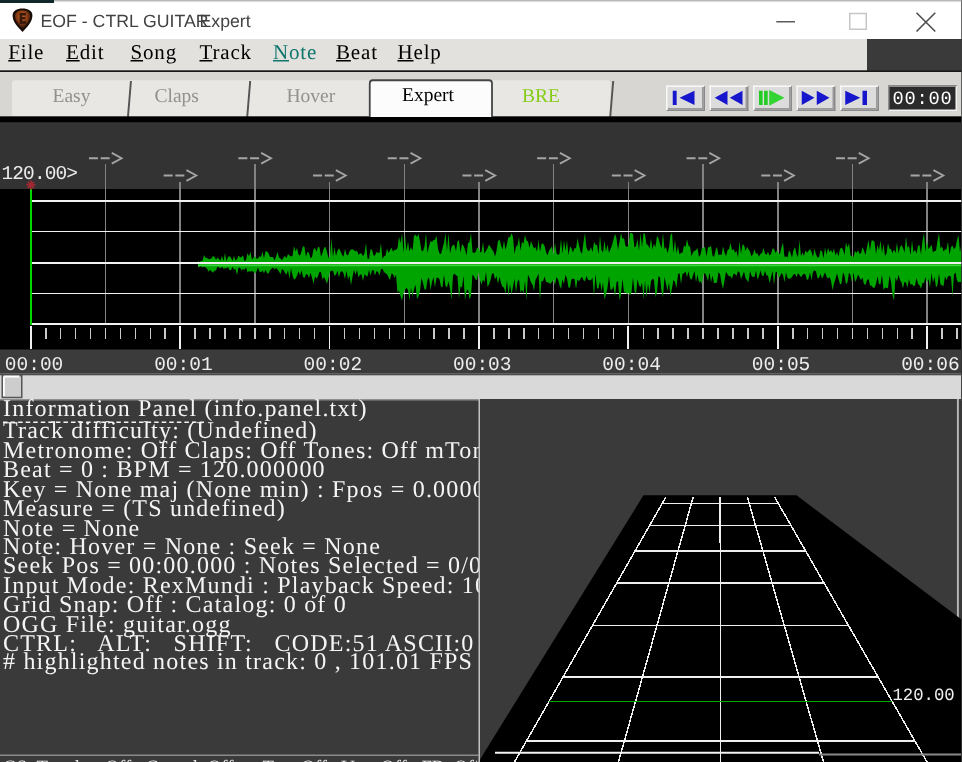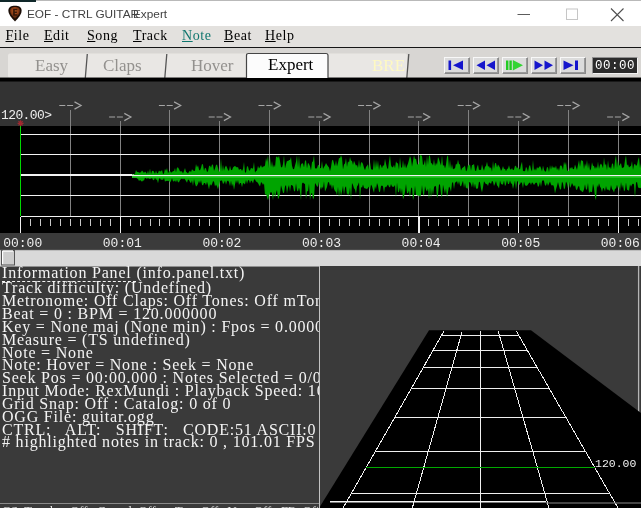--- a/index.html
+++ b/index.html
@@ -24,21 +24,21 @@
  <path d="M6.1 3.7 h4.2 v1.6 h-2.5 v1.1 h2.1 v1.5 h-2.1 v1.3 h2.6 v1.6 H6.1 Z" fill="#241006" fill-opacity="0.85"></path>
 </svg>
 <div class="abs" style="left:27px;top:7px;font-size:11.8px;color:#424242;">EOF - CTRL GUITAR</div>
 <div class="abs" style="left:133px;top:7px;font-size:11.8px;color:#424242;">Expert</div>
 <svg class="abs" style="left:503px;top:1px" width="138" height="25" viewBox="0 0 138 25">
  <path d="M14.5 13.5 h12.5" stroke="#5c5c5c" stroke-width="1"></path>
  <rect x="63.5" y="8" width="11" height="10.5" fill="none" stroke="#c6c6c6" stroke-width="1"></rect>
  <path d="M108 7.5 l12.5 12.5 M120.5 7.5 l-12.5 12.5" stroke="#4f4f4f" stroke-width="1.1"></path>
 </svg>
 
-<div class="abs serif" style="left:0;top:26px;width:641px;height:20.5px;background:#e3e1de;font-size:14px;color:#000;letter-spacing:0.55px;">
+<div class="abs serif" style="left:0;top:26px;width:578px;height:20.5px;background:#e3e1de;font-size:14px;color:#000;letter-spacing:0.55px;">
  <span class="abs" style="left:5.5px;top:2px;"><u>F</u>ile</span>
  <span class="abs" style="left:44px;top:2px;"><u>E</u>dit</span>
  <span class="abs" style="left:87px;top:2px;text-align:right;"><u>S</u>ong</span>
  <span class="abs" style="left:133px;top:2px;"><u>T</u>rack</span>
  <span class="abs" style="left:182px;top:2px;color:#0f766e;font-family:Liberation Serif, serif;"><u>N</u>ote</span>
  <span class="abs" style="left:224px;top:2px;"><u>B</u>eat</span>
  <span class="abs" style="left:265px;top:2px;"><u>H</u>elp</span>
 </div>
 <div class="abs" style="left:0;top:46.5px;width:641px;height:1.5px;background:#161616;"></div>
 
@@ -47,26 +47,26 @@
 
  <rect x="8" y="5.5" width="399" height="24.5" rx="2" fill="#e9e7e4"></rect>
 
  <path d="M87.3 6 L85.3 30 M166.8 6 L164.8 30 M408.8 6 L406.8 30" stroke="#555" stroke-width="1.3" fill="none"></path>
 
  <rect x="0" y="29.5" width="641" height="3" fill="#141414"></rect>
 
  <path d="M246.5 31.5 V7.5 Q246.5 5.5 248.5 5.5 H326 Q328 5.5 328 7.5 V31.5 Z" fill="#fcfcfc" stroke="#454545" stroke-width="1.2"></path>
  <rect x="248" y="30.2" width="78.5" height="2.4" fill="#fcfcfc"></rect>
 </svg>
-<div class="abs serif" style="left:0;top:53px;width:641px;height:25px;font-size:17px;color:#93918e;">
+<div class="abs serif" style="left:0;top:53px;width:641px;height:25px;font-size:13px;color:#93918e;">
  <span class="abs" style="left:35px;top:3px;">Easy</span>
  <span class="abs" style="left:103px;top:3px;">Claps</span>
  <span class="abs" style="left:191px;top:3px;">Hover</span>
  <span class="abs" style="left:268px;top:2px;color:#000;">Expert</span>
- <span class="abs" style="left:372px;top:3px;color:#fef9c3;">BRE</span>
+ <span class="abs" style="left:348px;top:3px;color:#84cc16;">BRE</span>
 </div>
 
 <div class="abs" style="left:443.5px;top:56.5px;width:26.5px;height:17px;background:#dcdcdc;border:1px solid #8a8a8a;border-top-color:#f8f8f8;border-left-color:#f8f8f8;box-shadow:inset -1px -1px 0 #9a9a9a;"></div>
 <svg class="abs" style="left:443.5px;top:56.5px" width="26" height="17" viewBox="0 0 26 17">
     <rect x="4.5" y="3.5" width="2.6" height="9.5" fill="#1616cc"></rect>
     <polygon points="19,3.5 19,13 9,8.2" fill="#1616cc"></polygon>
   </svg>
 <div class="abs" style="left:472.5px;top:56.5px;width:26.5px;height:17px;background:#dcdcdc;border:1px solid #8a8a8a;border-top-color:#f8f8f8;border-left-color:#f8f8f8;box-shadow:inset -1px -1px 0 #9a9a9a;"></div>
 <svg class="abs" style="left:472.5px;top:56.5px" width="26" height="17" viewBox="0 0 26 17">
     <polygon points="12,3.5 12,13 3.5,8.2" fill="#1616cc"></polygon>

